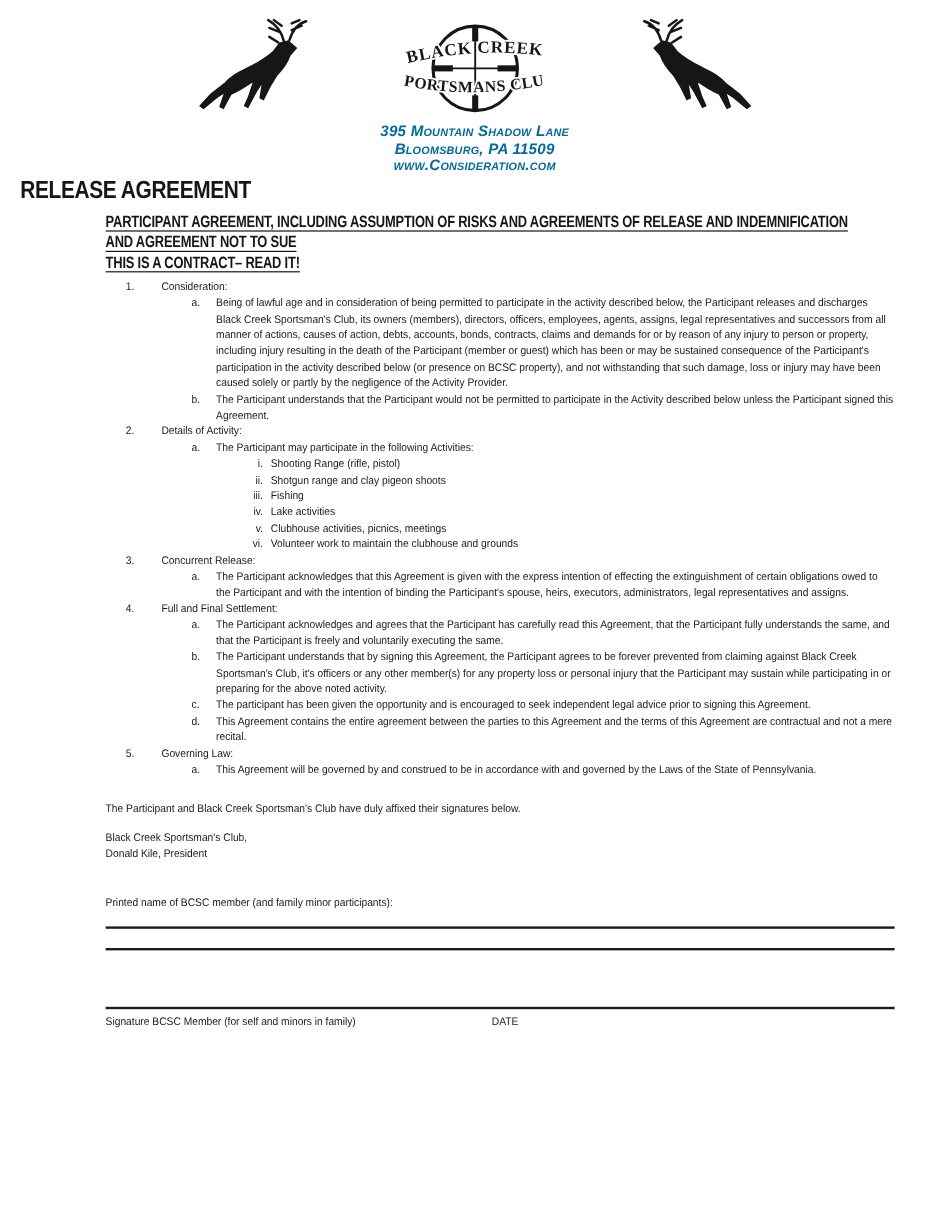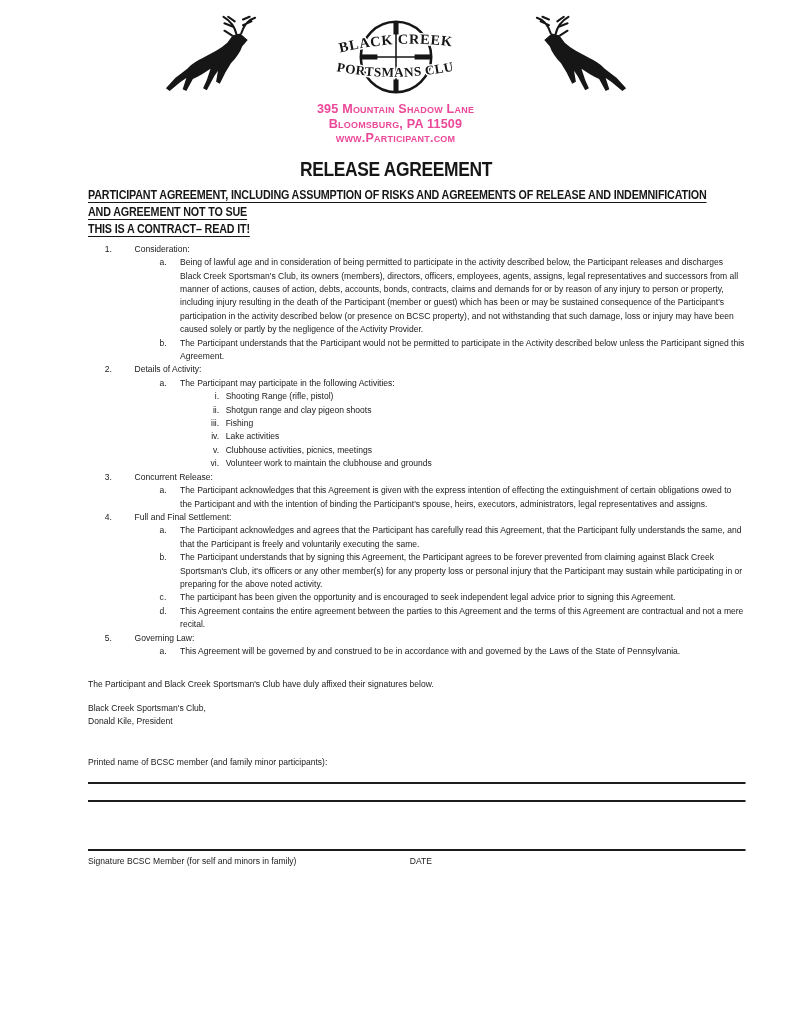--- a/index.html
+++ b/index.html
@@ -6,24 +6,24 @@
   html,body { margin:0; padding:0; }
   body {
     width:791px; height:1023px; background:#ffffff; color:#161616;
     font-family:"Liberation Sans", sans-serif; position:relative; overflow:hidden;
   }
   .page { position:absolute; inset:0; }
 
   
   .logo-svg { display:block; margin:11px auto 0; }
   .address { text-align:center; margin-top:1px; font-weight:700; font-variant:small-caps;
-             font-size:12.6px; line-height:14.6px; letter-spacing:0.2px; color:#ec4899; }
+             font-size:12.6px; line-height:14.6px; letter-spacing:0.2px; color:#0369a1;font-style:italic; }
 
   
-  .title { text-align:center; margin-top:10px; line-height:25px; }
+  .title { margin-top:0; line-height:25px; }
   .title span { display:inline-block; transform:scaleX(0.85); transform-origin:center top;
                 font-size:20.5px; font-weight:700; letter-spacing:-0.4px; white-space:nowrap; }
   .subtitle-wrap { margin:3px 0 0 88px; width:800px; transform:scaleX(0.79); transform-origin:0 0; }
   .subtitle-wrap p { margin:0; font-size:13.6px; font-weight:700; line-height:17px;
                      letter-spacing:-0.2px; text-decoration:underline;
                      text-decoration-thickness:1.4px; text-underline-offset:2.5px; }
 
   
   .doc-body { margin:6px 0 0 88px; width:707px; transform:scaleX(0.93); transform-origin:0 0;
               font-size:9.2px; line-height:13.4px; color:#191919; }
@@ -79,21 +79,21 @@
       <textPath href="#arcTop" startOffset="50%" text-anchor="middle">BLACK CREEK</textPath>
     </text>
     <text font-family="'Liberation Serif', serif" font-weight="bold" font-size="13.5" letter-spacing="0.4" fill="#161616" stroke="#ffffff" stroke-width="3" paint-order="stroke">
       <textPath href="#arcBot" startOffset="50%" text-anchor="middle">SPORTSMANS CLUB</textPath>
     </text>
   </svg>
 
   <div class="address">
     <div>395 Mountain Shadow Lane</div>
     <div>Bloomsburg, PA 11509</div>
-    <div>www.Participant.com</div>
+    <div>www.Consideration.com</div>
   </div>
 
   <div class="title">
     <span>RELEASE AGREEMENT</span>
   </div>
 
   <div class="subtitle-wrap">
     <p>PARTICIPANT AGREEMENT, INCLUDING ASSUMPTION OF RISKS AND AGREEMENTS OF RELEASE AND INDEMNIFICATION AND AGREEMENT NOT TO SUE</p>
     <p>THIS IS A CONTRACT– READ IT!</p>
   </div>

